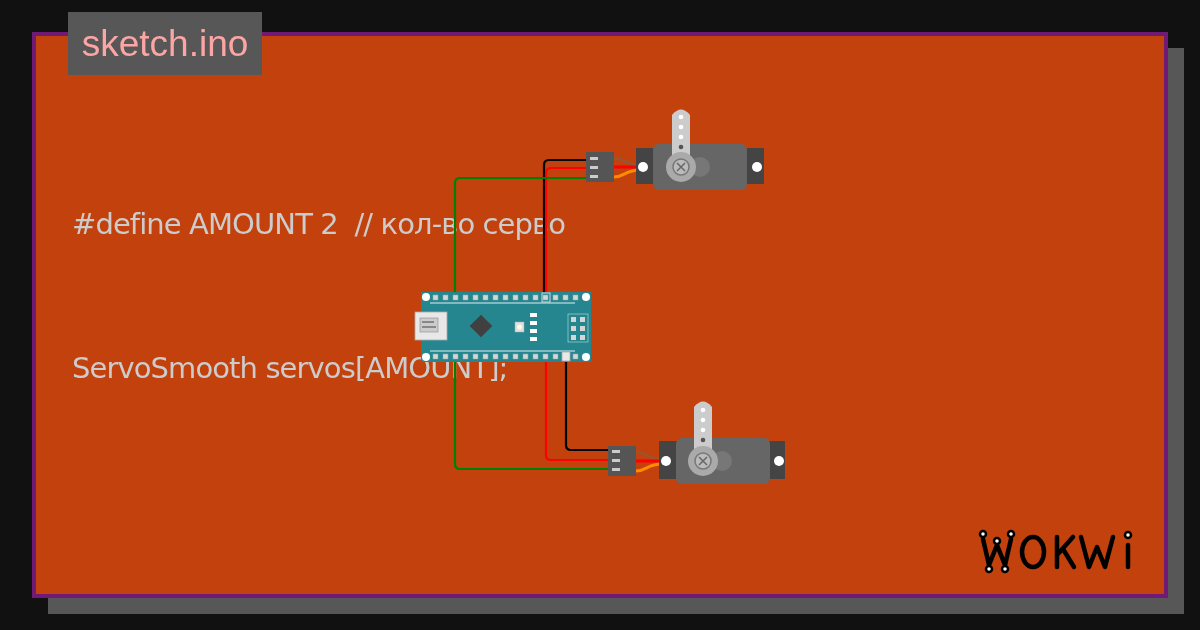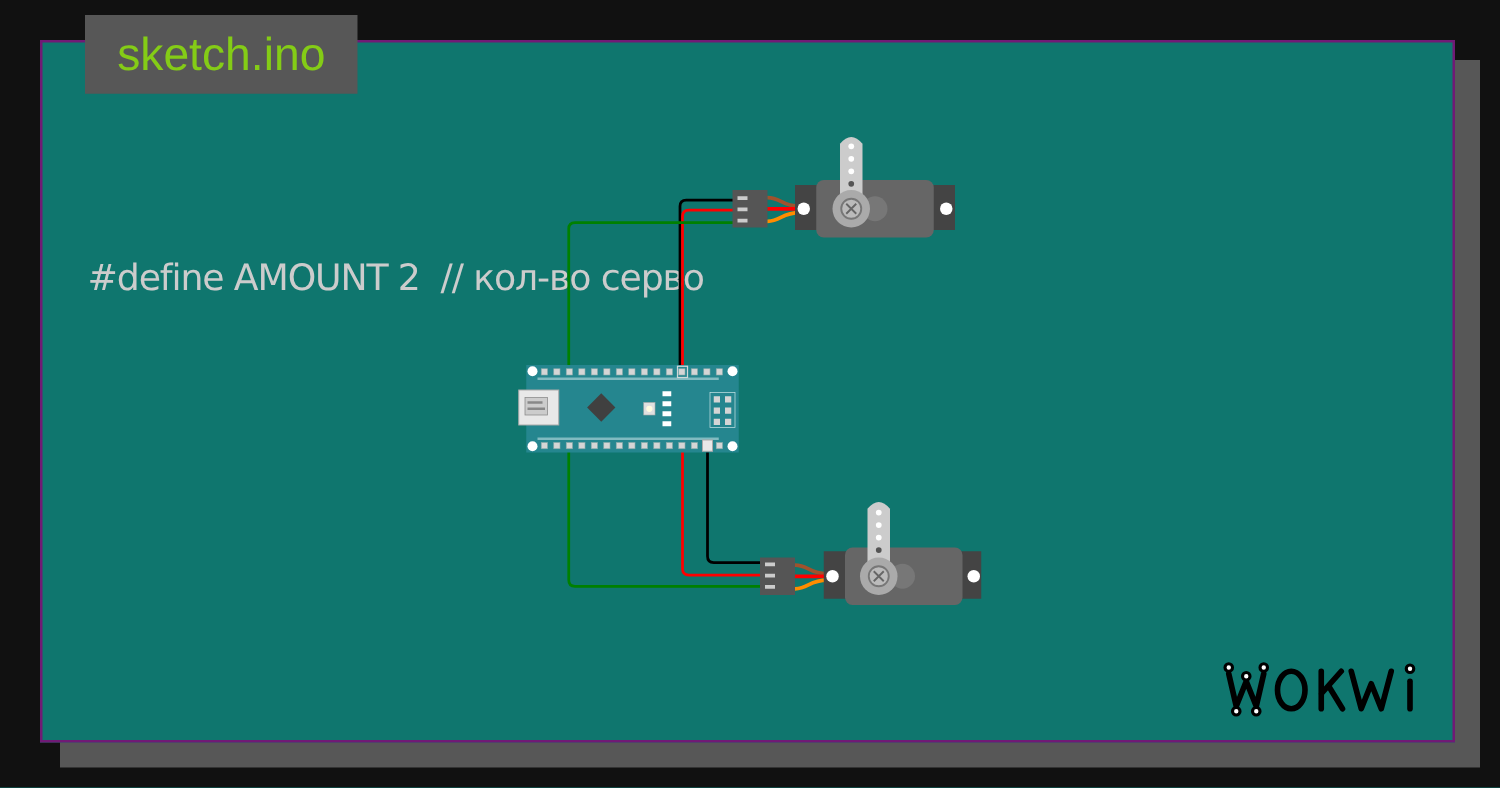--- a/index.html
+++ b/index.html
@@ -8,28 +8,28 @@
     background: #111111;
     position: relative;
     font-family: "DejaVu Sans", "Liberation Sans", sans-serif;
   }
   .shadow {
     position: absolute; left: 48px; top: 48px; width: 1136px; height: 566px;
     background: #575757;
   }
   .card {
     position: absolute; left: 32px; top: 32px; width: 1128px; height: 558px;
-    background: #0f766e;
-    border: 2px solid #701a75;
+    background: #c2410c;
+    border: 4px solid #701a75;
     overflow: hidden;
   }
   .title-tab {
-    position: absolute; left: 68px; top: 12px; height: 63px; width: 218px;
+    position: absolute; left: 68px; top: 12px; height: 63px; width: 194px;
     background: #575757;
-    color: #84cc16;
+    color: #fca5a5;
     font-family: "Liberation Sans", "DejaVu Sans", sans-serif;
     font-size: 37px;
     line-height: 63px;
     text-align: center;
     z-index: 5;
   }
   .code {
     position: absolute; left: 36px; top: 0px;
     margin: 0; padding: 0;
     color: #cccccc;
@@ -43,20 +43,21 @@
   .circuit { position: absolute; left: 0; top: 0; width: 1200px; height: 630px; z-index: 3; }
   .logo { position: absolute; left: 975px; top: 525px; width: 180px; height: 50px; z-index: 4; }
 </style>
 </head>
 <body>
 
 <div class="shadow"></div>
 <div class="card">
   <div class="code" style="top:68px;">
     <span class="line">#define AMOUNT 2  // кол-во серво</span>
+    <span class="line">ServoSmooth servos[AMOUNT];</span>
     
     
     
     
     
     
     
   </div>
 </div>
 

